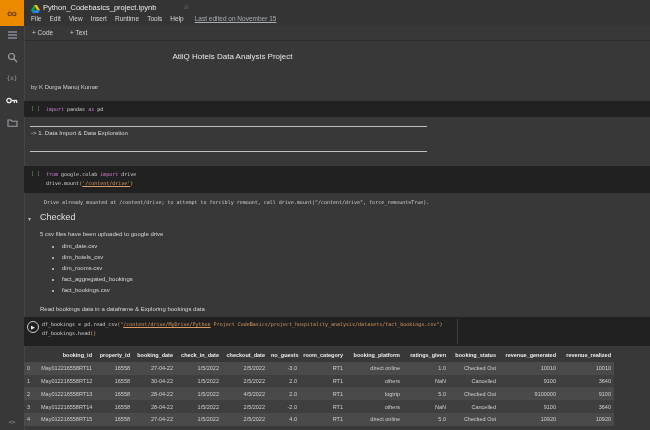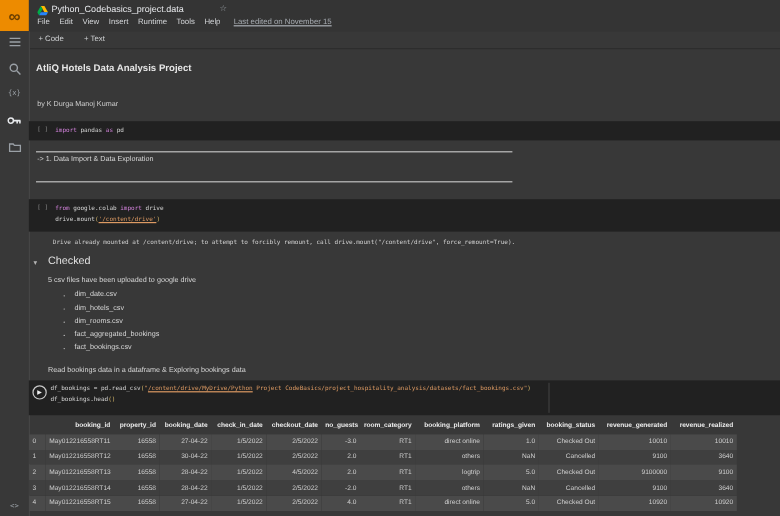--- a/index.html
+++ b/index.html
@@ -24,21 +24,21 @@
   .tbtn.code{left:8px;} .tbtn.text{left:46px;}
 
   
   .sidebar{position:absolute;left:0;top:26px;width:24px;height:404px;background:#383838;border-right:1px solid #454545;}
   .sic{position:absolute;left:0;width:24px;text-align:center;color:#9aa0a6;}
   .sic svg{display:block;margin:0 auto;}
   .sic.txt{font-size:6px;font-family:"DejaVu Sans Mono",monospace;}
 
   
   .content{position:absolute;left:24px;top:40px;width:626px;height:390px;}
-  .md-title{position:absolute;left:6px;top:12px;width:405px;font-size:8px;font-weight:bold;color:#e6e6e6;}
+  .md-title{position:absolute;left:6px;top:12px;width:405px;text-align:center;font-size:8px;font-weight:normal;color:#e6e6e6;}
   .md-author{position:absolute;left:7px;top:44px;font-size:6px;color:#cfcfcf;}
 
   .codecell{position:absolute;left:0;width:626px;background:#212121;}
   .codecell .prompt{position:absolute;left:7px;top:4px;font-size:5px;color:#8f8f8f;}
   .codelines{position:absolute;left:22px;top:4px;font-size:5px;line-height:9px;white-space:pre;}
   .code-line{height:9px;}
   .tok-kw{color:#d081d9;} .tok-id{color:#d4d4d4;} .tok-str{color:#dd9a63;}
   .tok-strlink{color:#dd9a63;text-decoration:underline;} .tok-gold{color:#d6b86a;}
   #cell1{top:61px;height:16px;}
   #cell2{top:126px;height:27px;}
@@ -85,21 +85,21 @@
 </head>
 <body>
 
 <div class="topbar">
   <div class="logo"><span>∞</span></div>
   <svg class="drive-ic" width="9" height="8" viewBox="0 0 9 8">
     <polygon points="3,0 6,0 9,5.3 6,5.3" fill="#ffba00"></polygon>
     <polygon points="3,0 0,5.3 1.5,8 4.5,2.6" fill="#00ac47"></polygon>
     <polygon points="1.5,8 7.5,8 9,5.3 3,5.3" fill="#2684fc"></polygon>
   </svg>
-  <span class="nbtitle">Python_Codebasics_project.data</span>
+  <span class="nbtitle">Python_Codebasics_project.ipynb</span>
   <span class="star">☆</span>
   <div class="menurow">
     <div class="menus">
         <span class="menu-item">File</span>
         <span class="menu-item">Edit</span>
         <span class="menu-item">View</span>
         <span class="menu-item">Insert</span>
         <span class="menu-item">Runtime</span>
         <span class="menu-item">Tools</span>
         <span class="menu-item">Help</span>

